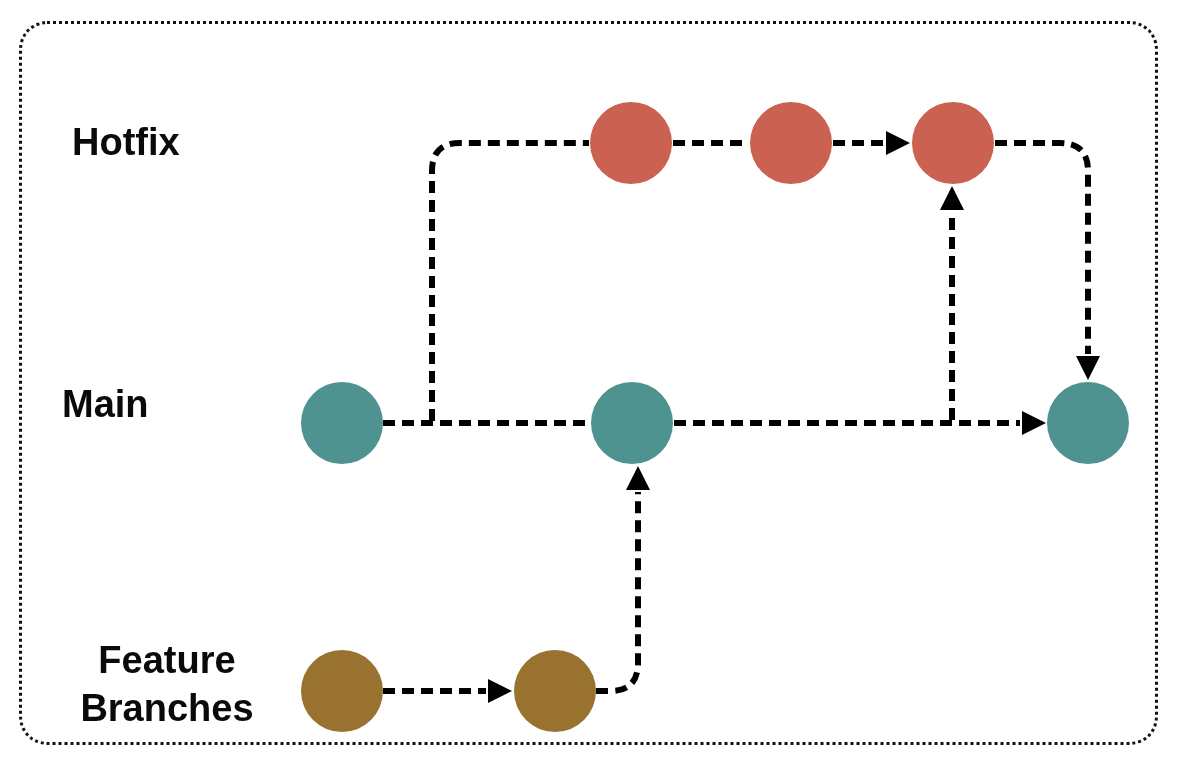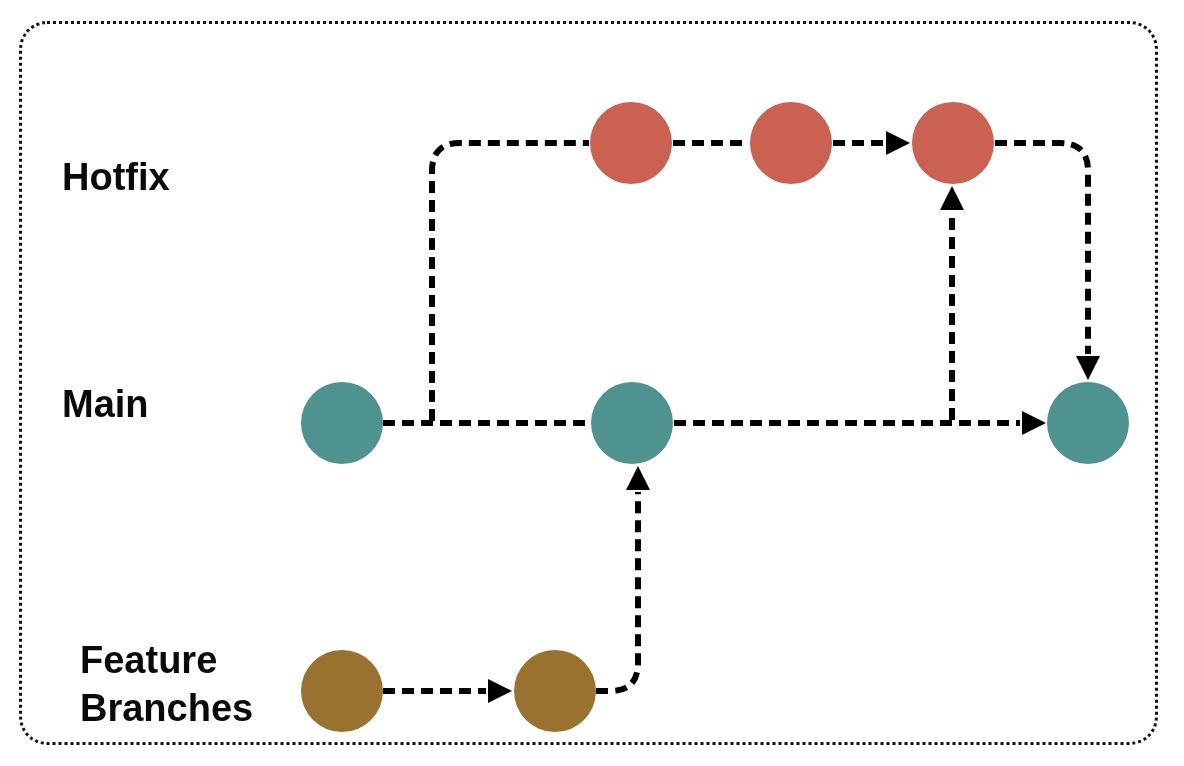--- a/index.html
+++ b/index.html
@@ -79,17 +79,17 @@
         <circle cx="791" cy="143" r="41" fill="#cb6151"></circle>
         <circle cx="953" cy="143" r="41" fill="#cb6151"></circle>
         <circle cx="342" cy="423" r="41" fill="#4f9390"></circle>
         <circle cx="632" cy="423" r="41" fill="#4f9390"></circle>
         <circle cx="1088" cy="423" r="41" fill="#4f9390"></circle>
         <circle cx="342" cy="691" r="41" fill="#9a7230"></circle>
         <circle cx="555" cy="691" r="41" fill="#9a7230"></circle>
       </g>
   </svg>
   <div id="labels-layer">
-      <div class="lane-label" style="left: 62px; top: 118px; width: 230px; margin-top: 35px;">Hotfix</div>
+      <div class="lane-label" style="left: 72px; top: 118px; width: 230px;">Hotfix</div>
       <div class="lane-label" style="left: 62px; top: 380px; width: 230px;">Main</div>
-      <div class="lane-label" style="left: 80px; top: 636px; width: 210px;">Feature Branches</div>
+      <div class="lane-label" style="left: 62px; top: 636px; width: 210px; text-align: center;">Feature Branches</div>
     </div>
 </div>
 
 </body></html>

